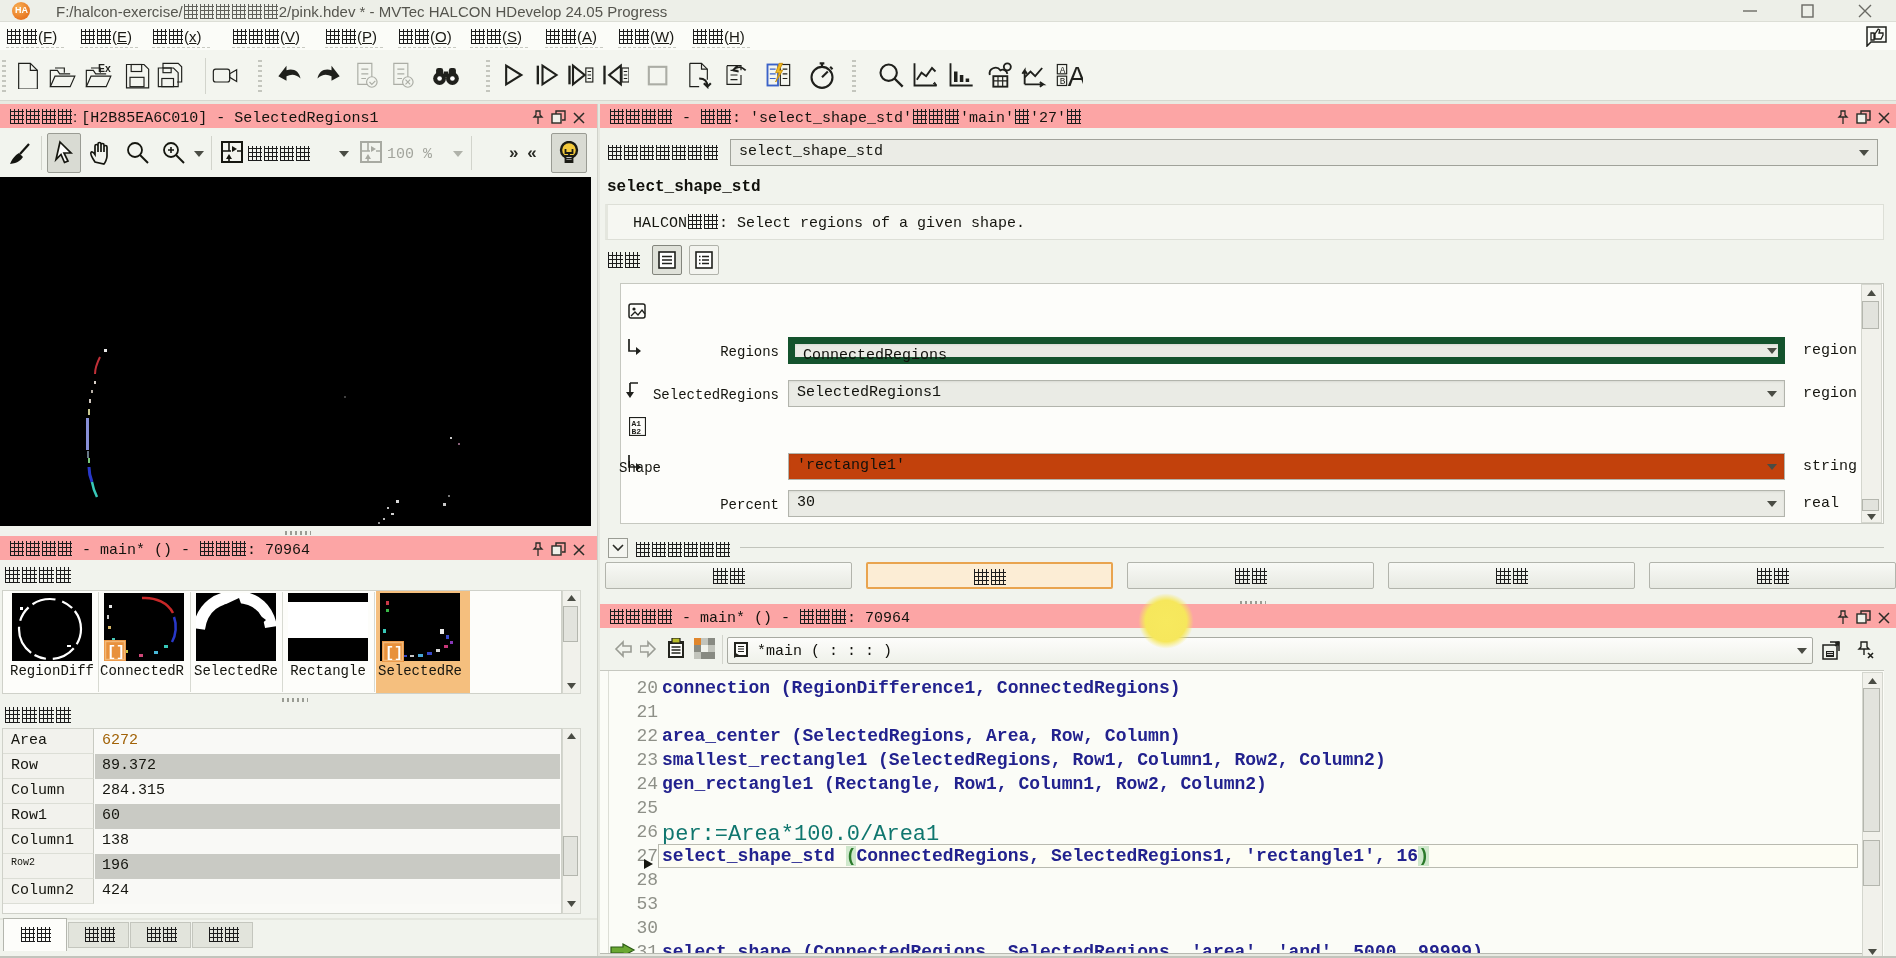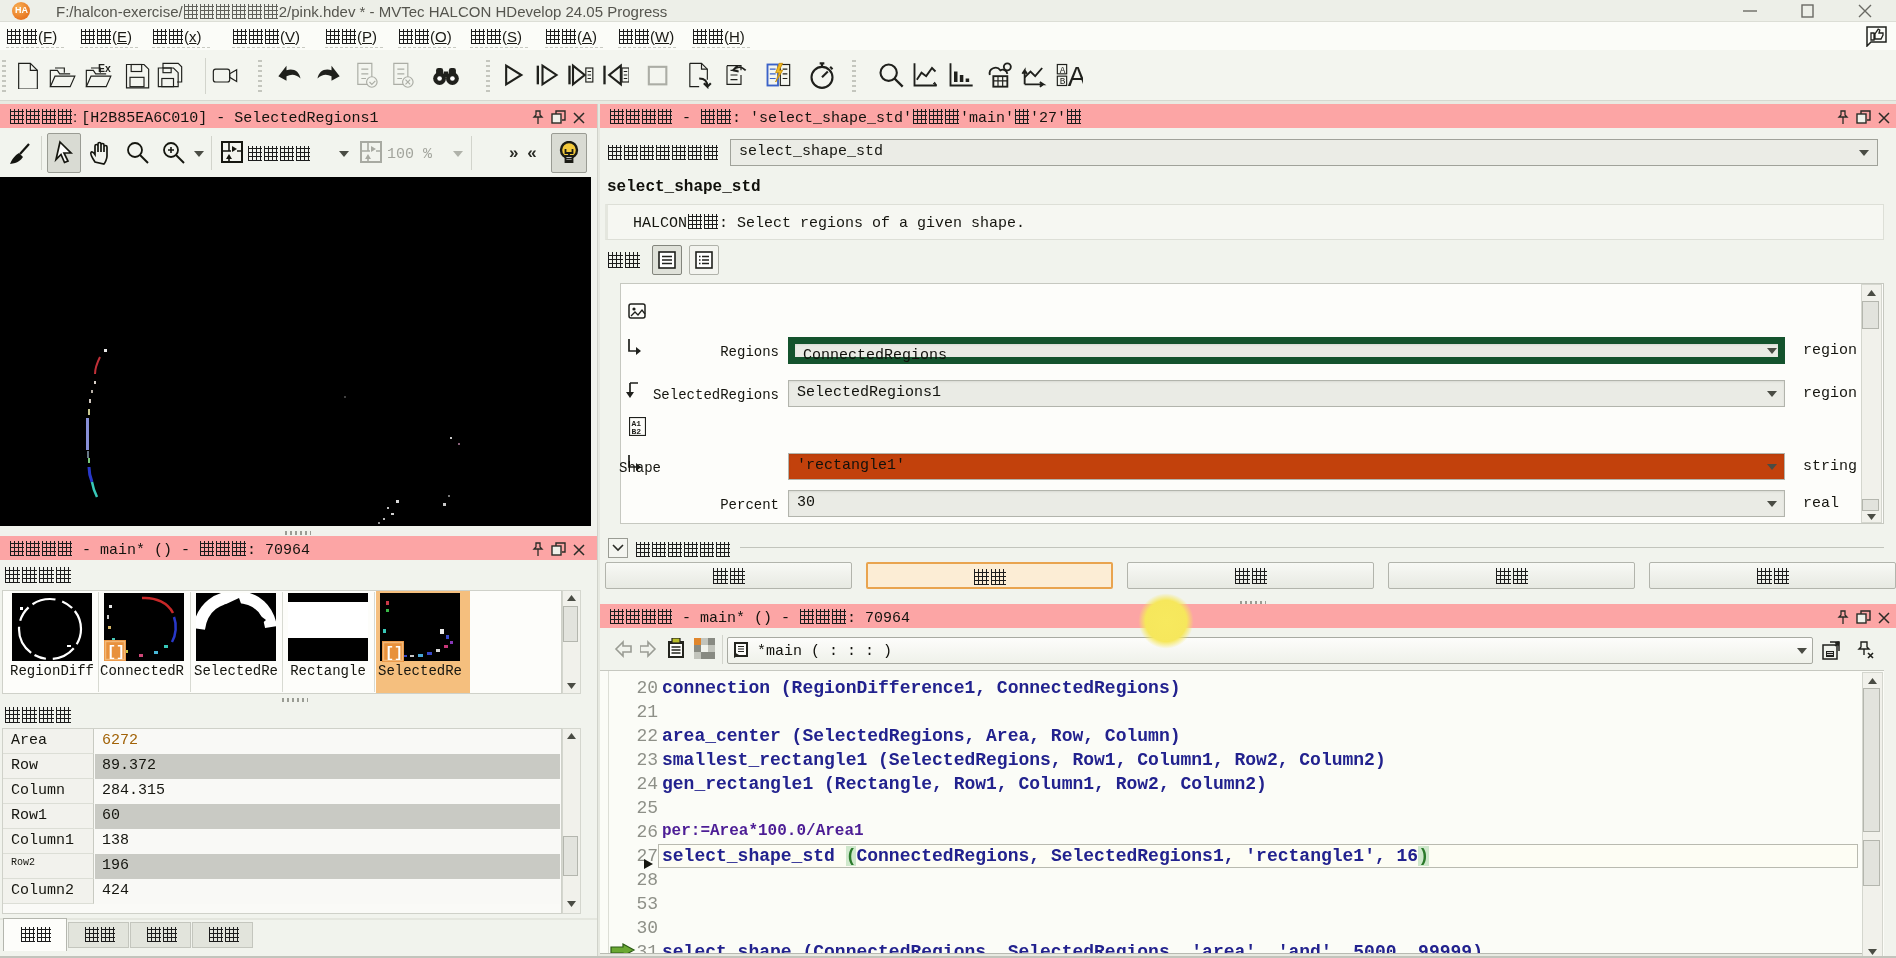--- a/index.html
+++ b/index.html
@@ -600,21 +600,21 @@
     <div class="abs m" style="left:62px;top:74px;font-size:18px;font-weight:bold;color:#22228e;white-space:pre">connection (RegionDifference1, ConnectedRegions)</div>
     <div class="abs m" style="left:30px;top:98px;width:28px;text-align:right;font-size:18px;color:#8e9088">21</div>
     <div class="abs m" style="left:30px;top:122px;width:28px;text-align:right;font-size:18px;color:#8e9088">22</div>
     <div class="abs m" style="left:62px;top:122px;font-size:18px;font-weight:bold;color:#22228e;white-space:pre">area_center (SelectedRegions, Area, Row, Column)</div>
     <div class="abs m" style="left:30px;top:146px;width:28px;text-align:right;font-size:18px;color:#8e9088">23</div>
     <div class="abs m" style="left:62px;top:146px;font-size:18px;font-weight:bold;color:#22228e;white-space:pre">smallest_rectangle1 (SelectedRegions, Row1, Column1, Row2, Column2)</div>
     <div class="abs m" style="left:30px;top:170px;width:28px;text-align:right;font-size:18px;color:#8e9088">24</div>
     <div class="abs m" style="left:62px;top:170px;font-size:18px;font-weight:bold;color:#22228e;white-space:pre">gen_rectangle1 (Rectangle, Row1, Column1, Row2, Column2)</div>
     <div class="abs m" style="left:30px;top:194px;width:28px;text-align:right;font-size:18px;color:#8e9088">25</div>
     <div class="abs m" style="left:30px;top:218px;width:28px;text-align:right;font-size:18px;color:#8e9088">26</div>
-    <div class="abs m" style="left:62px;top:218px;font-size:16px;font-weight:bold;color:#4c1d95;white-space:pre">per:=Area*100.0/Area1</div>
+    <div class="abs m" style="left:62px;top:218px;font-size:22px;font-weight:normal;color:#0f766e;white-space:pre">per:=Area*100.0/Area1</div>
     <div class="abs m" style="left:30px;top:242px;width:28px;text-align:right;font-size:18px;color:#8e9088">27</div>
     <div class="abs" style="left:58px;top:240px;width:1200px;height:24px;background:#fdfdf4;border:1px solid #b9bab0"></div>
     <div class="abs m" style="left:62px;top:242px;font-size:18px;font-weight:bold;color:#22228e;white-space:pre">select_shape_std <span style="background:#cfe8cc;color:#2a7a2a">(</span>ConnectedRegions, SelectedRegions1, 'rectangle1', 16<span style="background:#cfe8cc;color:#2a7a2a">)</span></div>
     <svg class="abs" style="left:43px;top:254px" width="12" height="12" viewBox="0 0 12 12">
       <path d="M1 1l9 5-9 5z" fill="#15160f"></path>
     </svg>
     <div class="abs m" style="left:30px;top:266px;width:28px;text-align:right;font-size:18px;color:#8e9088">28</div>
     <div class="abs m" style="left:30px;top:290px;width:28px;text-align:right;font-size:18px;color:#8e9088">53</div>
     <div class="abs m" style="left:30px;top:314px;width:28px;text-align:right;font-size:18px;color:#8e9088">30</div>
     <div class="abs m" style="left:30px;top:338px;width:28px;text-align:right;font-size:18px;color:#8e9088">31</div>

